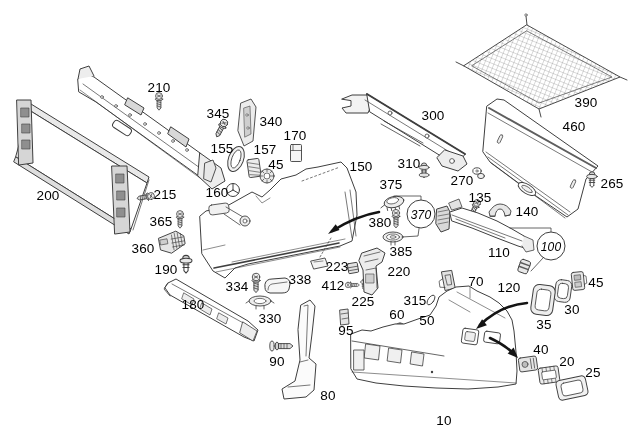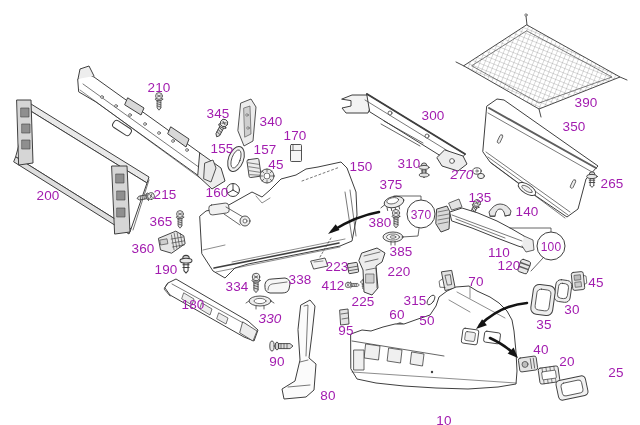--- a/index.html
+++ b/index.html
@@ -4,27 +4,28 @@
 <style>
   html,body{margin:0;padding:0;background:#ffffff;}
   .stage{
     position:relative;width:640px;height:425px;background:#ffffff;overflow:hidden;
     font-family:"Liberation Sans", sans-serif;
   }
   .stage svg{position:absolute;left:0;top:0;}
   .labels{position:absolute;left:0;top:0;width:100%;height:100%;}
   .part-label{
     position:absolute;transform:translate(-50%,-50%);
-    font-size:13.5px;color:#a21caf;letter-spacing:.2px;white-space:nowrap;
+    font-size:13.5px;color:#000000;letter-spacing:.2px;white-space:nowrap;
     cursor:pointer;line-height:1;
   }
   .part-label.circled{
     width:27px;height:27px;border:1.4px solid #3f3f3f;border-radius:50%;
     background:#fff;display:flex;align-items:center;justify-content:center;
     font-size:12px;
+    font-style:italic;
   }
 </style>
 </head>
 <body>
 
 <div class="stage">
 
 <svg width="640" height="425" viewBox="0 0 640 425" stroke-linejoin="round" stroke-linecap="round">
   <defs>
     <pattern id="net" patternUnits="userSpaceOnUse" width="4.5" height="4.5" patternTransform="rotate(22)">
@@ -357,53 +358,53 @@
       <div class="part-label" style="left: 295px; top: 136px;">170</div>
       <div class="part-label" style="left: 222px; top: 149px;">155</div>
       <div class="part-label" style="left: 265px; top: 150px;">157</div>
       <div class="part-label" style="left: 276px; top: 165px;">45</div>
       <div class="part-label" style="left: 48px; top: 196px;">200</div>
       <div class="part-label" style="left: 165px; top: 195px;">215</div>
       <div class="part-label" style="left: 217px; top: 193px;">160</div>
       <div class="part-label" style="left: 361px; top: 167px;">150</div>
       <div class="part-label" style="left: 433px; top: 116px;">300</div>
       <div class="part-label" style="left: 409px; top: 164px;">310</div>
-      <div class="part-label" style="left: 462px; top: 175px; font-style: italic;">270</div>
+      <div class="part-label" style="left: 462px; top: 181px;">270</div>
       <div class="part-label" style="left: 586px; top: 103px;">390</div>
-      <div class="part-label" style="left: 574px; top: 127px;">350</div>
+      <div class="part-label" style="left: 574px; top: 127px;">460</div>
       <div class="part-label" style="left: 612px; top: 184px;">265</div>
       <div class="part-label" style="left: 391px; top: 185px;">375</div>
       <div class="part-label" style="left: 480px; top: 198px;">135</div>
       <div class="part-label" style="left: 527px; top: 212px;">140</div>
       <div class="part-label" style="left: 161px; top: 222px;">365</div>
       <div class="part-label circled" style="left: 421px; top: 214px;">370</div>
       <div class="part-label" style="left: 380px; top: 223px;">380</div>
       <div class="part-label" style="left: 143px; top: 249px;">360</div>
       <div class="part-label" style="left: 401px; top: 252px;">385</div>
       <div class="part-label" style="left: 499px; top: 253px;">110</div>
       <div class="part-label circled" style="left: 551px; top: 246px;">100</div>
       <div class="part-label" style="left: 166px; top: 270px;">190</div>
       <div class="part-label" style="left: 337px; top: 267px;">223</div>
-      <div class="part-label" style="left: 509px; top: 266px;">120</div>
+      <div class="part-label" style="left: 509px; top: 288px;">120</div>
       <div class="part-label" style="left: 399px; top: 272px;">220</div>
       <div class="part-label" style="left: 237px; top: 287px;">334</div>
       <div class="part-label" style="left: 300px; top: 280px;">338</div>
       <div class="part-label" style="left: 333px; top: 286px;">412</div>
       <div class="part-label" style="left: 436px; top: 282px; margin-left: 40px;">70</div>
       <div class="part-label" style="left: 596px; top: 283px;">45</div>
       <div class="part-label" style="left: 363px; top: 302px;">225</div>
       <div class="part-label" style="left: 415px; top: 301px;">315</div>
       <div class="part-label" style="left: 572px; top: 310px;">30</div>
-      <div class="part-label" style="left: 270px; top: 319px; font-style: italic;">330</div>
+      <div class="part-label" style="left: 270px; top: 319px;">330</div>
       <div class="part-label" style="left: 397px; top: 315px;">60</div>
       <div class="part-label" style="left: 427px; top: 321px;">50</div>
       <div class="part-label" style="left: 544px; top: 325px;">35</div>
       <div class="part-label" style="left: 193px; top: 305px;">180</div>
       <div class="part-label" style="left: 346px; top: 331px;">95</div>
       <div class="part-label" style="left: 277px; top: 362px;">90</div>
       <div class="part-label" style="left: 541px; top: 350px;">40</div>
       <div class="part-label" style="left: 567px; top: 362px;">20</div>
-      <div class="part-label" style="left: 616px; top: 373px;">25</div>
+      <div class="part-label" style="left: 593px; top: 373px;">25</div>
       <div class="part-label" style="left: 328px; top: 396px; text-align: center;">80</div>
       <div class="part-label" style="left: 444px; top: 393px; margin-top: 28px;">10</div>
     </div>
 
 </div>
 
 </body></html>

